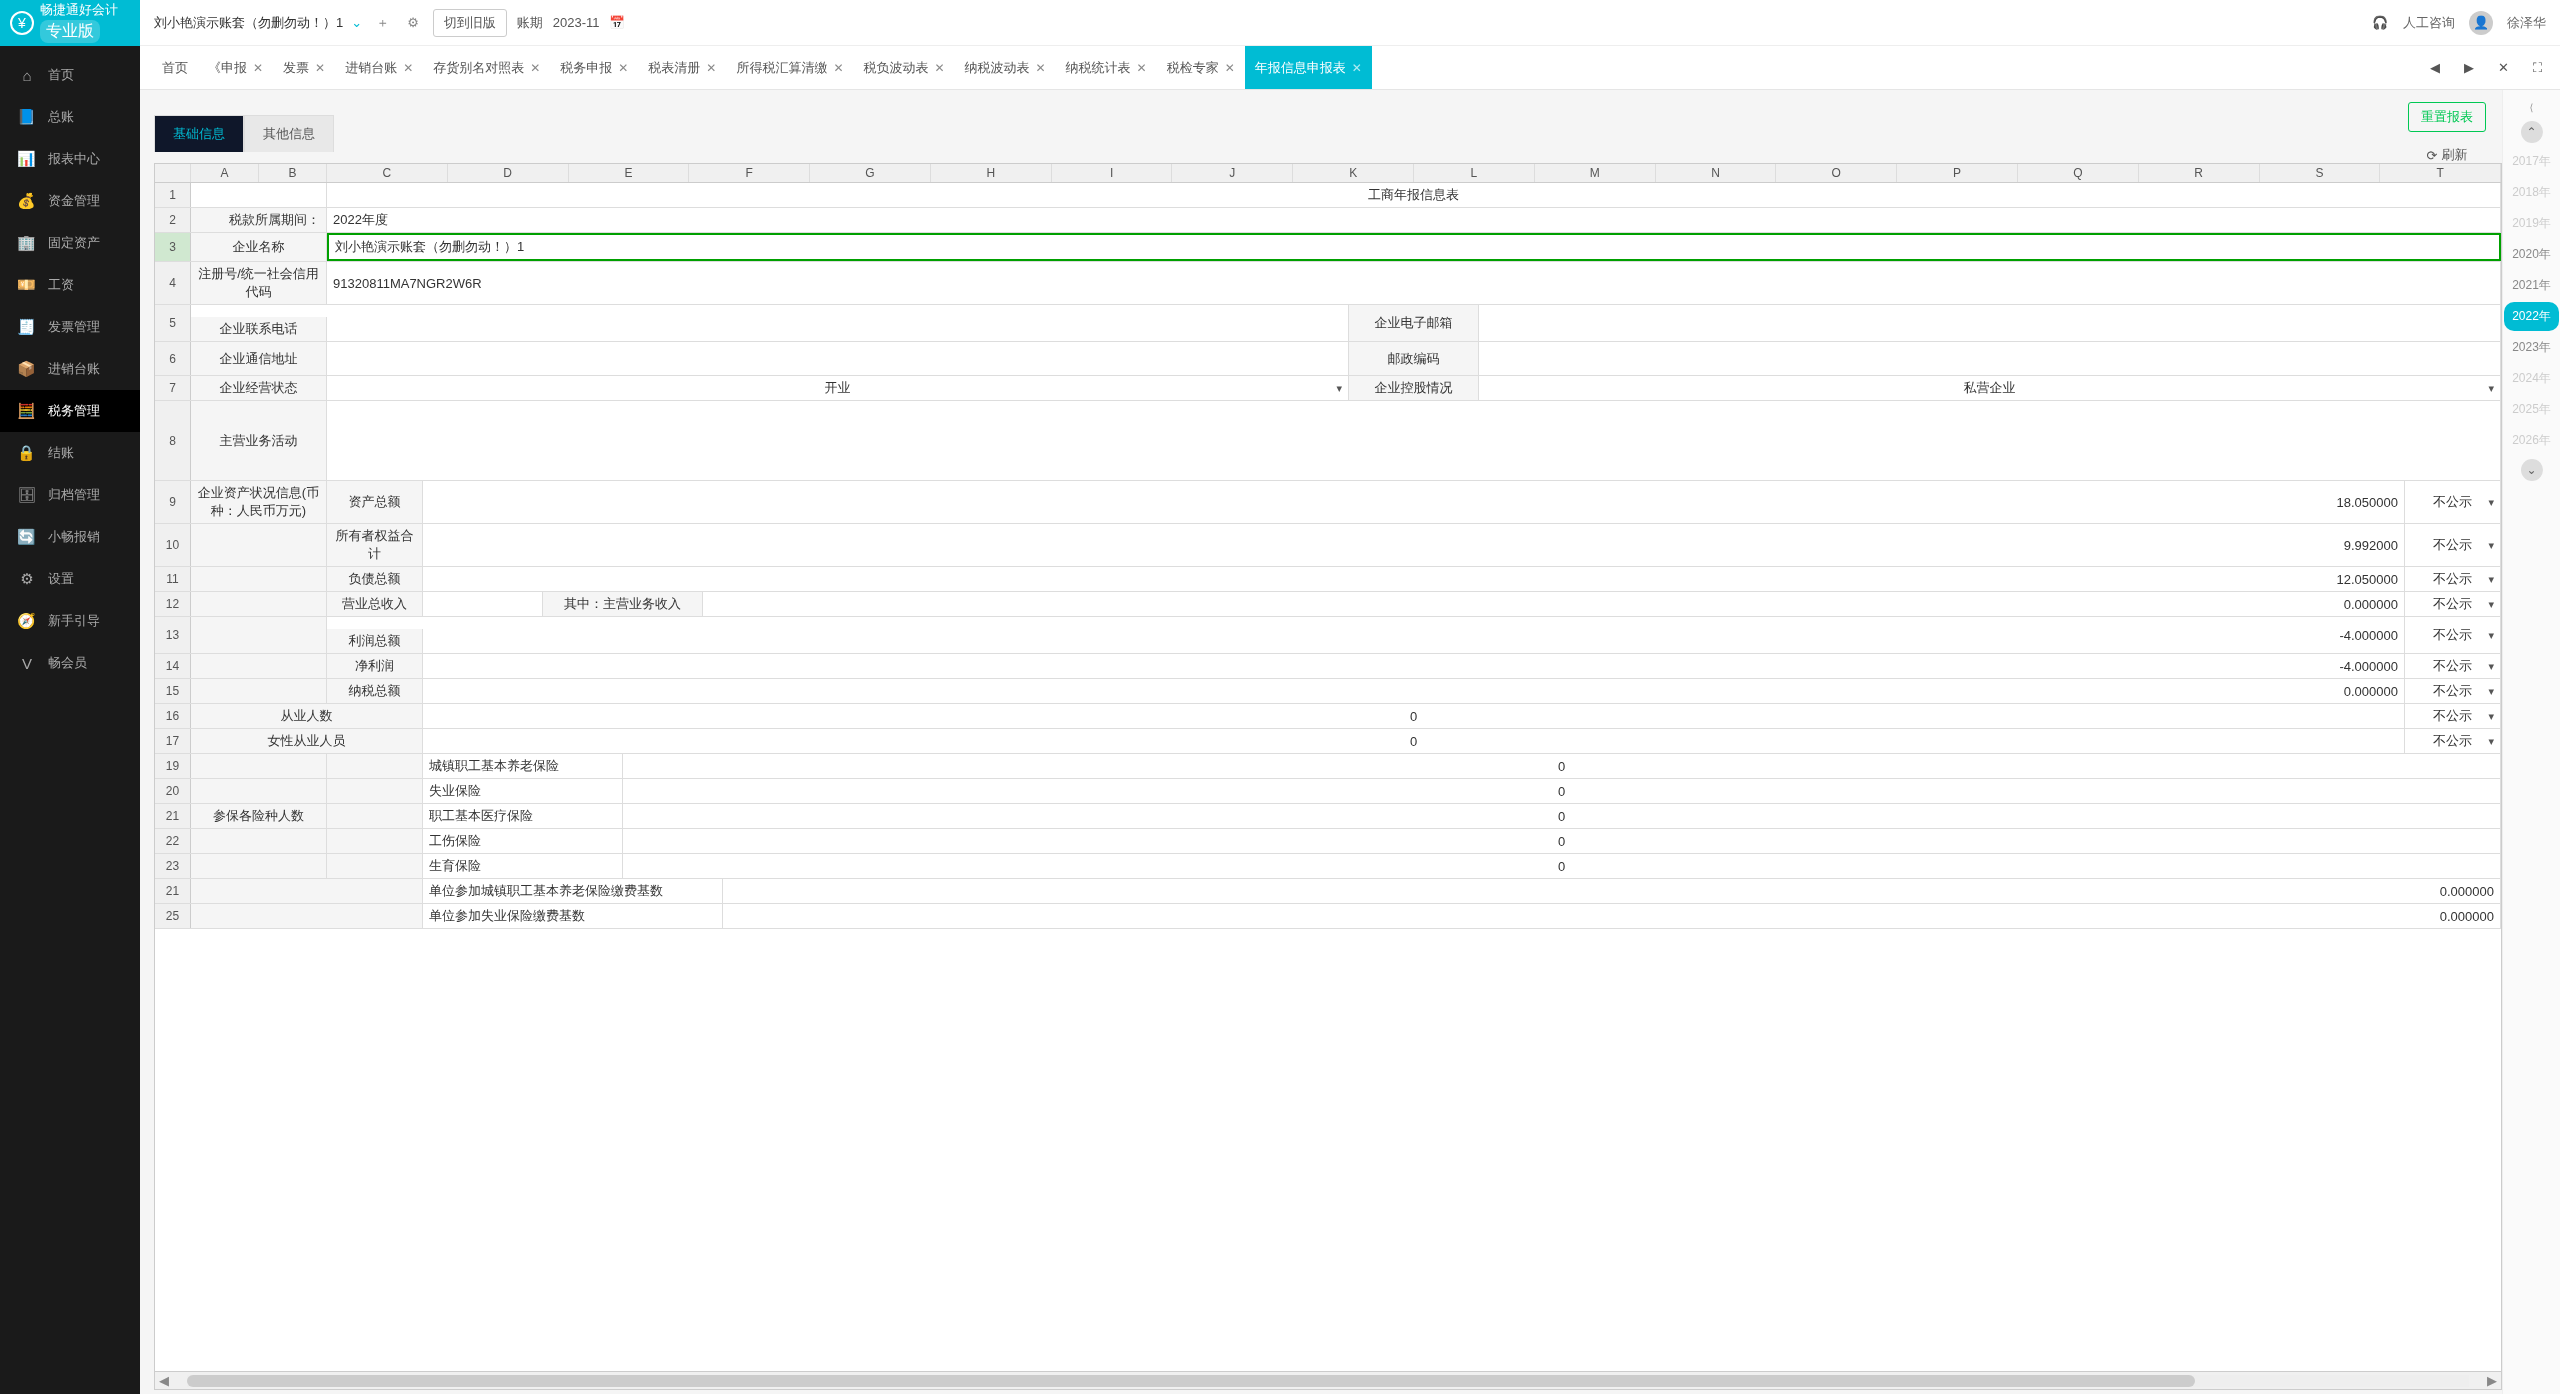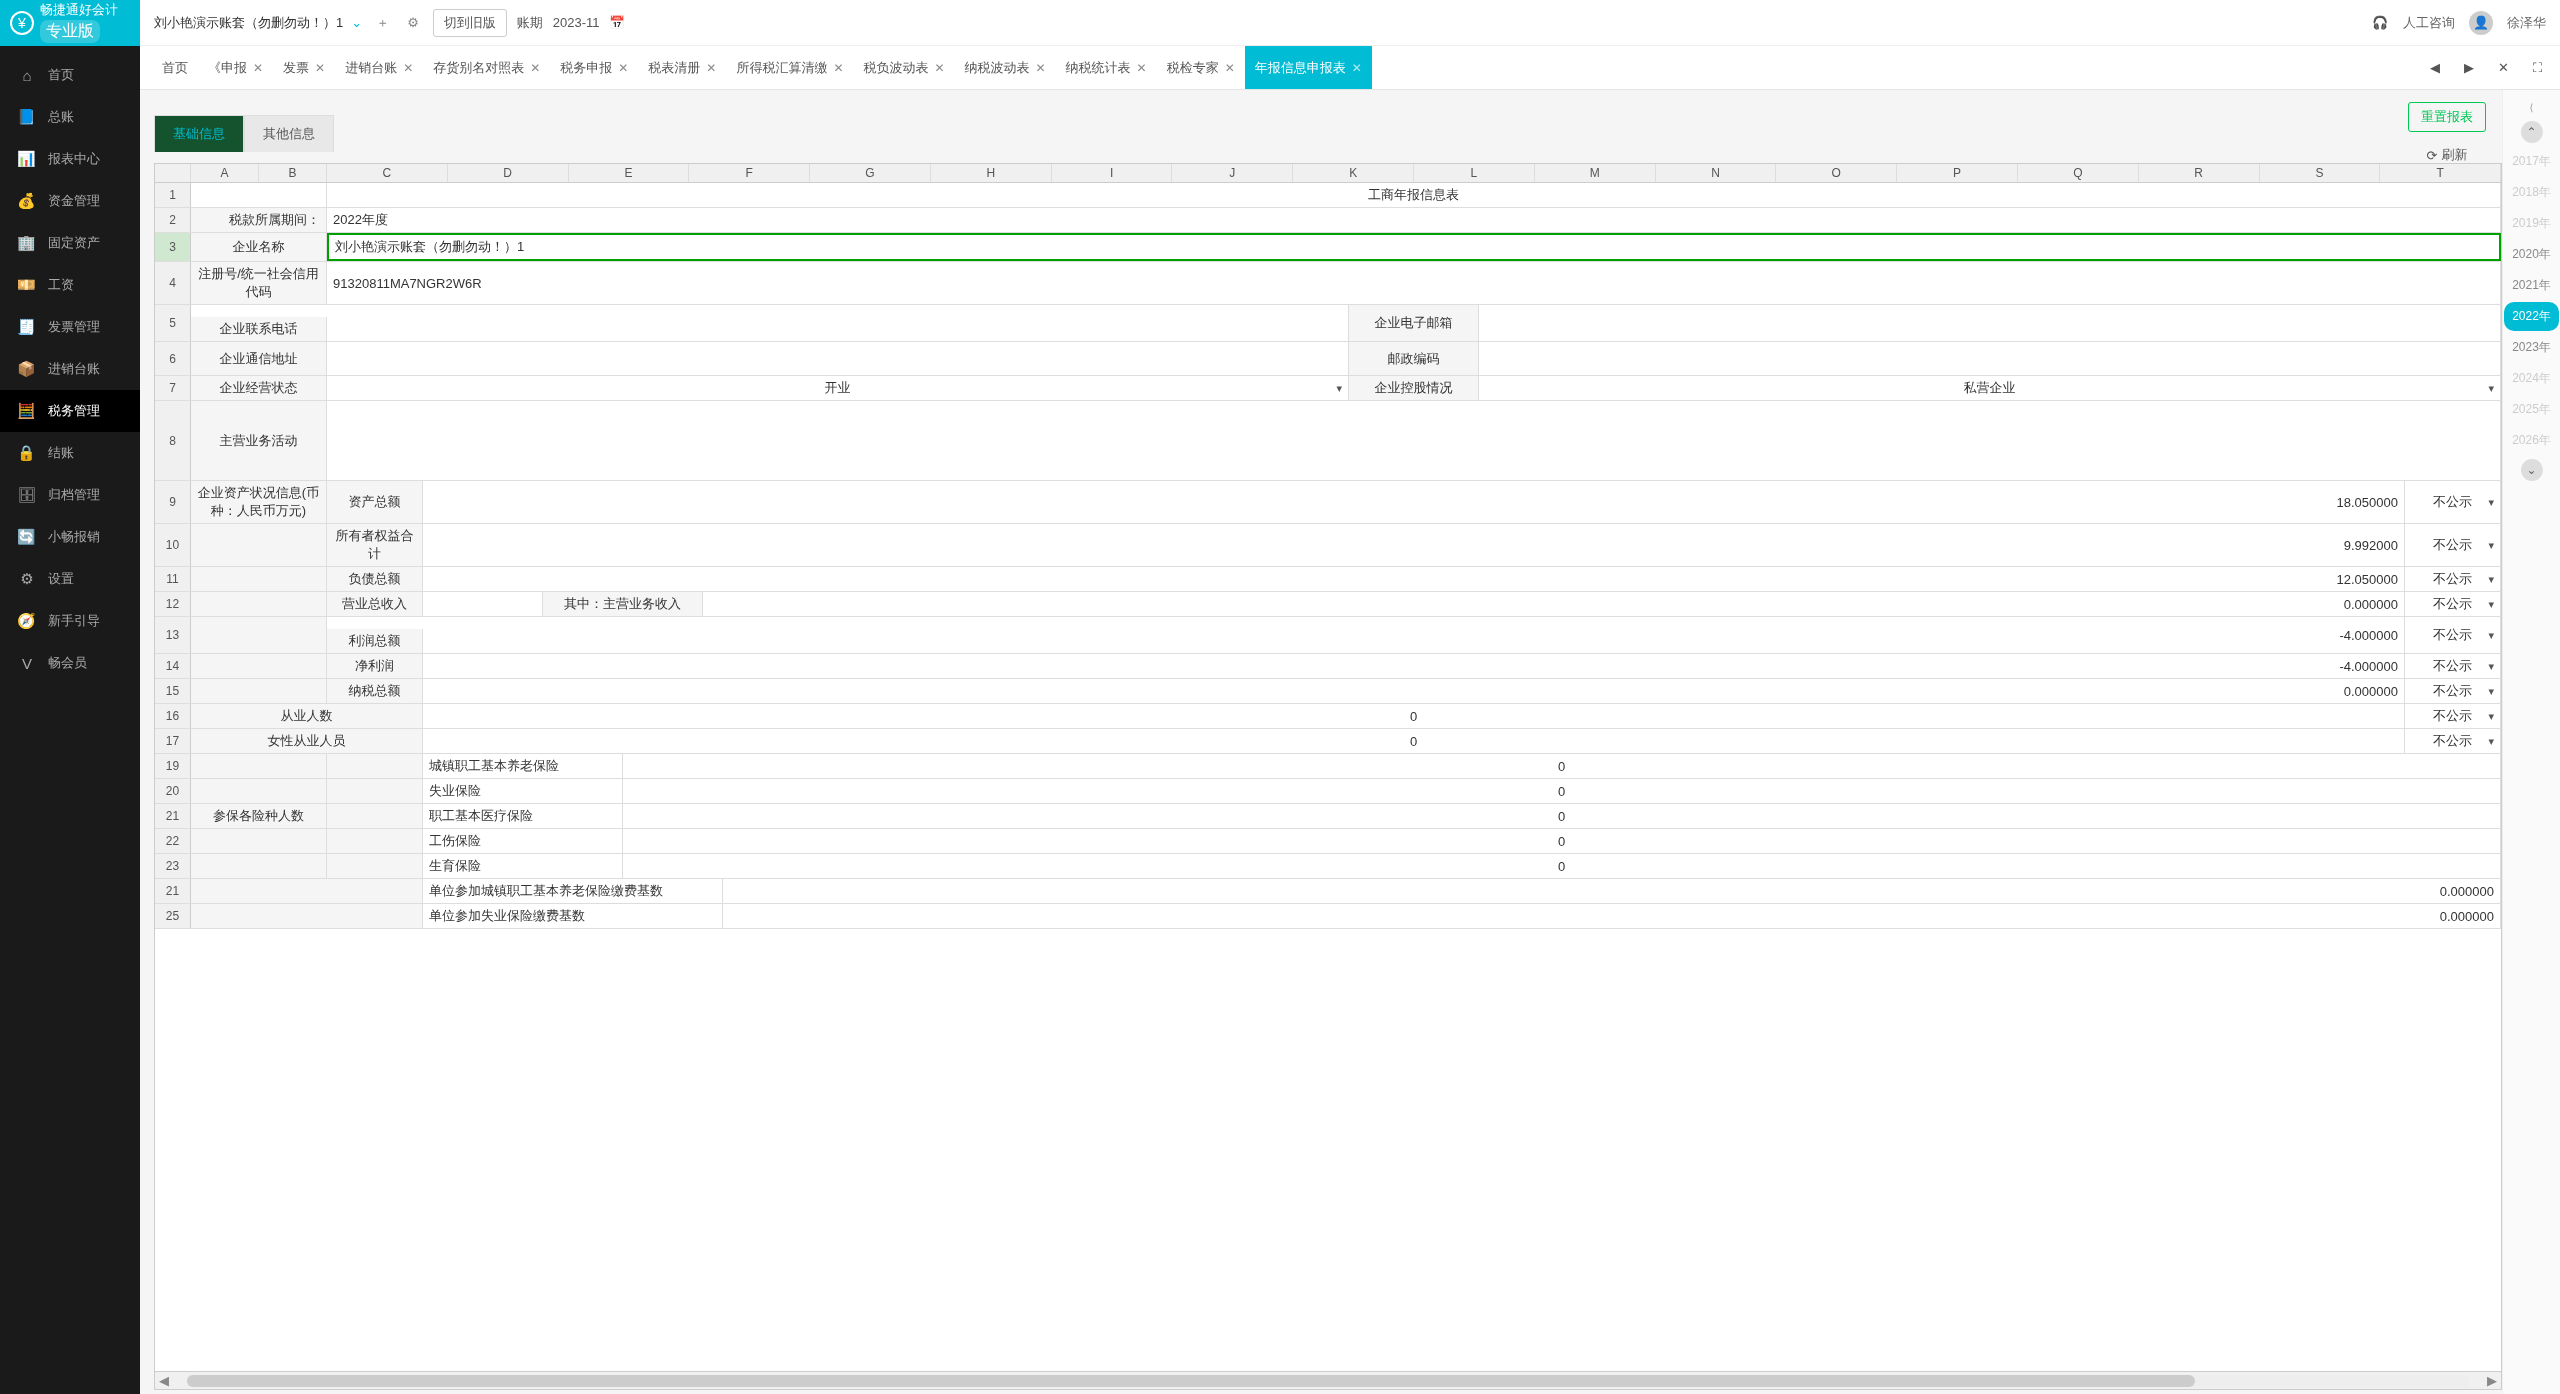--- a/index.html
+++ b/index.html
@@ -34,21 +34,21 @@
 .tab.active { background: #00bcd4; color: #fff; }
 .tab .close { font-size: 12px; opacity: 0.7; }
 .tabs-ctrl { margin-left: auto; display: flex; align-items: center; gap: 12px; color: #555; }
 .tabs-ctrl span { cursor: pointer; padding: 4px 6px; }
 
 
 .sub-area { flex: 1; display: flex; min-height: 0; background: #f5f5f5; }
 .sheet-wrap { flex: 1; display: flex; flex-direction: column; min-width: 0; padding: 12px 0 4px 14px; }
 .sub-tabs-row { display: flex; align-items: center; }
 .sub-tab { padding: 9px 18px; background: #e8e8e8; color: #555; cursor: pointer; border: 1px solid #ddd; border-bottom: none; }
-.sub-tab.active { background: #14532d; color: #00bcd4; text-align: right; }
+.sub-tab.active { background: #0f172a; color: #00bcd4; text-align: right; }
 .toolbar-right { margin-left: auto; display: flex; gap: 14px; align-items: center; padding-right: 16px; flex-direction: column; }
 .btn-reset { border: 1px solid #00c853; color: #00c853; padding: 5px 12px; border-radius: 3px; cursor: pointer; }
 .btn-refresh { color: #555; cursor: pointer; display: flex; align-items: center; gap: 4px; }
 
 
 .sheet-container { flex: 1; background: #fff; border: 1px solid #ccc; display: flex; flex-direction: column; min-height: 0; margin-top: -1px; }
 .col-headers { display: flex; background: #f0f0f0; border-bottom: 1px solid #ccc; flex-shrink: 0; }
 .ch { border-right: 1px solid #ddd; text-align: center; color: #555; font-size: 12px; padding: 2px 0; }
 .ch.corner { width: 36px; background: #f0f0f0; }
 .sheet-body { flex: 1; overflow: auto; position: relative; }

